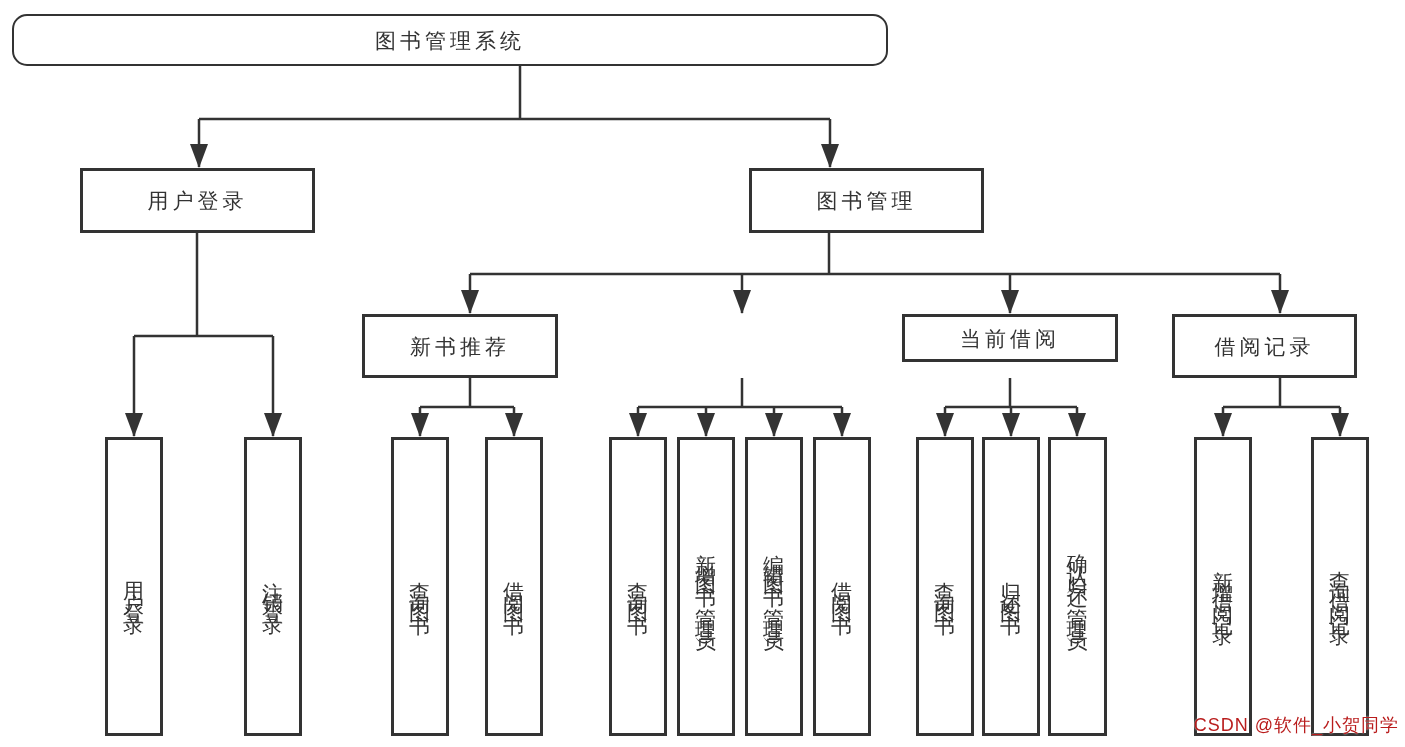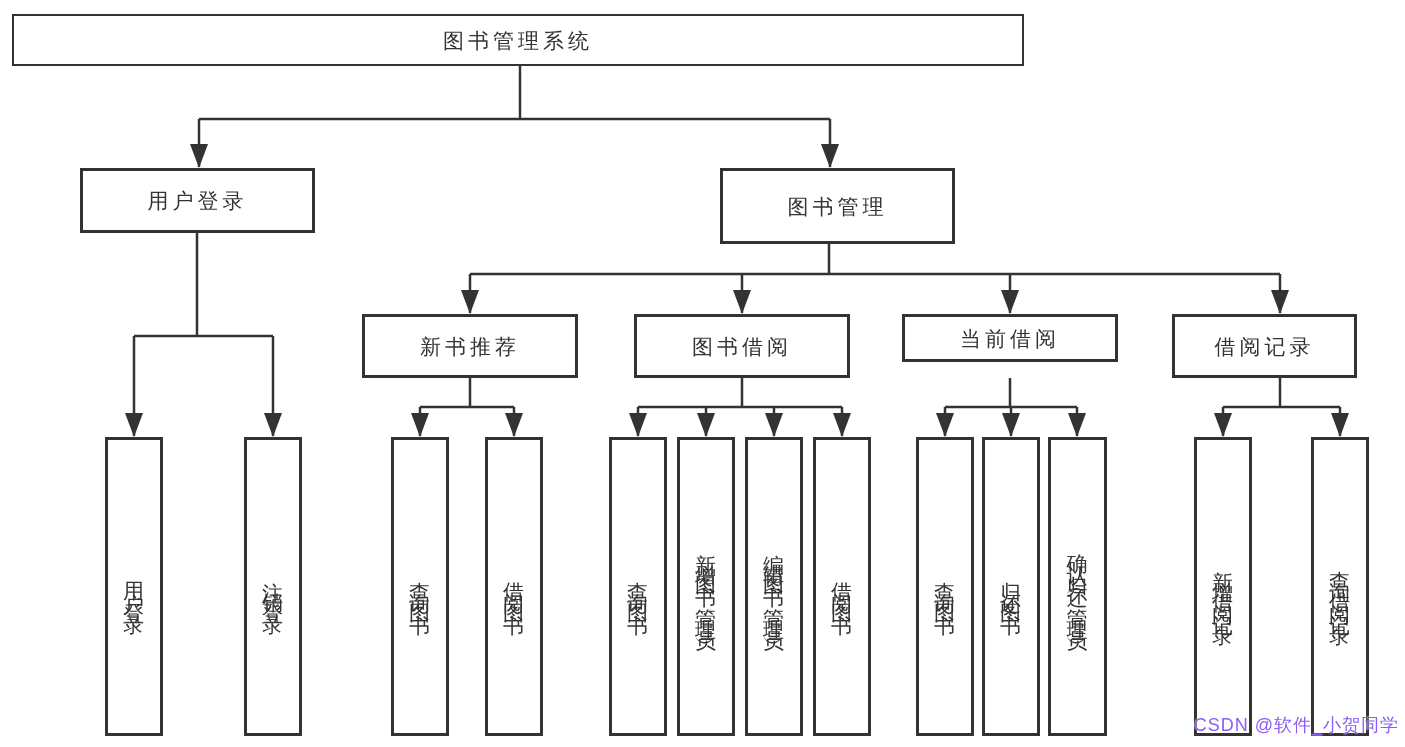--- a/index.html
+++ b/index.html
@@ -42,21 +42,21 @@
     letter-spacing: 11px;
     line-height: 1;
     white-space: nowrap;
   }
   #watermark {
     position: absolute;
     right: 6px;
     top: 713px;
     font-size: 18px;
     letter-spacing: 1px;
-    color: #8b5cf6;
+    color: #b91c1c;
     white-space: nowrap;
     text-shadow: 0 0 2px #ffffff;
   }
 </style>
 </head>
 <body>
 
 <div id="stage">
 
   <svg id="connectors" viewBox="0 0 1405 747" xmlns="http://www.w3.org/2000/svg">
@@ -95,36 +95,33 @@
       <line x1="945" y1="407" x2="945" y2="436" marker-end="url(#arw)"></line>
       <line x1="1011" y1="407" x2="1011" y2="436" marker-end="url(#arw)"></line>
       <line x1="1077" y1="407" x2="1077" y2="436" marker-end="url(#arw)"></line>
 
       <path d="M1280,378 V407 M1223,407 H1340"></path>
       <line x1="1223" y1="407" x2="1223" y2="436" marker-end="url(#arw)"></line>
       <line x1="1340" y1="407" x2="1340" y2="436" marker-end="url(#arw)"></line>
     </g>
   </svg>
 
-  <div class="box root" style="left:12px; top:14px; width:1012px; height:52px;">
+  <div class="box root" style="left:12px; top:14px; width:876px; height:52px;border-radius:15px;">
     <span class="hlabel">图书管理系统</span>
   </div>
 
   <div class="box" style="left:80px; top:168px; width:235px; height:65px;">
     <span class="hlabel">用户登录</span>
   </div>
-  <div class="box" style="left:720px; top:168px; width:235px; height:76px;">
+  <div class="box" style="left:749px; top:168px; width:235px; height:65px;">
     <span class="hlabel">图书管理</span>
   </div>
 
-  <div class="box" style="left:362px; top:314px; width:216px; height:64px;align-items:center;">
+  <div class="box" style="left:362px; top:314px; width:196px; height:64px;align-items:center;">
     <span class="hlabel">新书推荐</span>
-  </div>
-  <div class="box" style="left:634px; top:314px; width:216px; height:64px;">
-    <span class="hlabel">图书借阅</span>
   </div>
   <div class="box" style="left:902px; top:314px; width:216px; height:48px;">
     <span class="hlabel">当前借阅</span>
   </div>
   <div class="box" style="left:1172px; top:314px; width:185px; height:64px;">
     <span class="hlabel">借阅记录</span>
   </div>
 
   <div class="box" style="left:105px; top:437px; width:58px; height:299px;">
     <span class="vlabel">用户登录</span>

